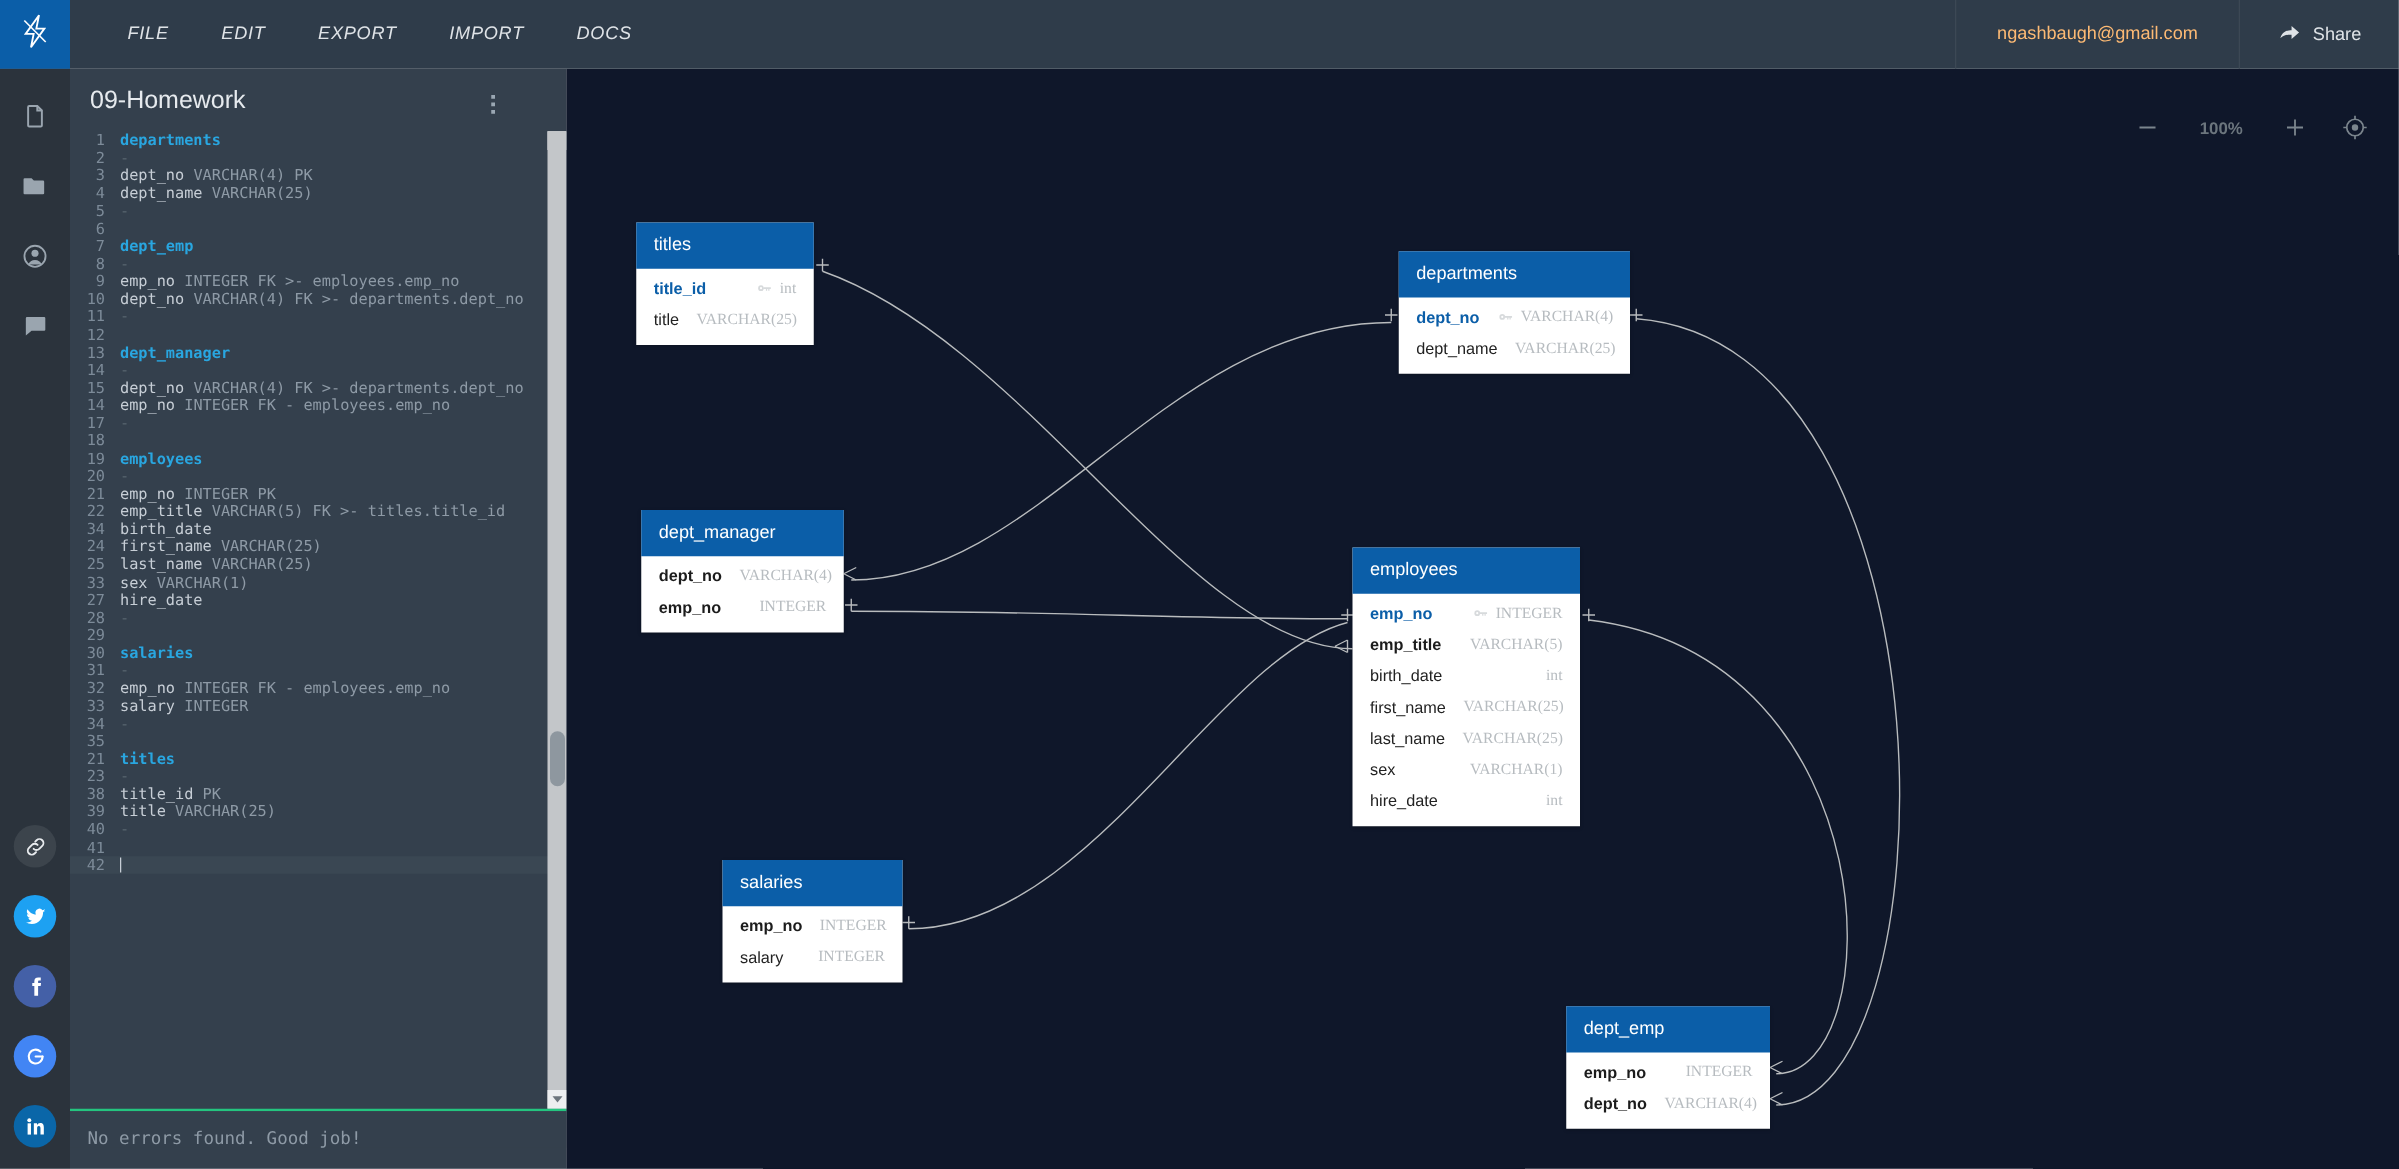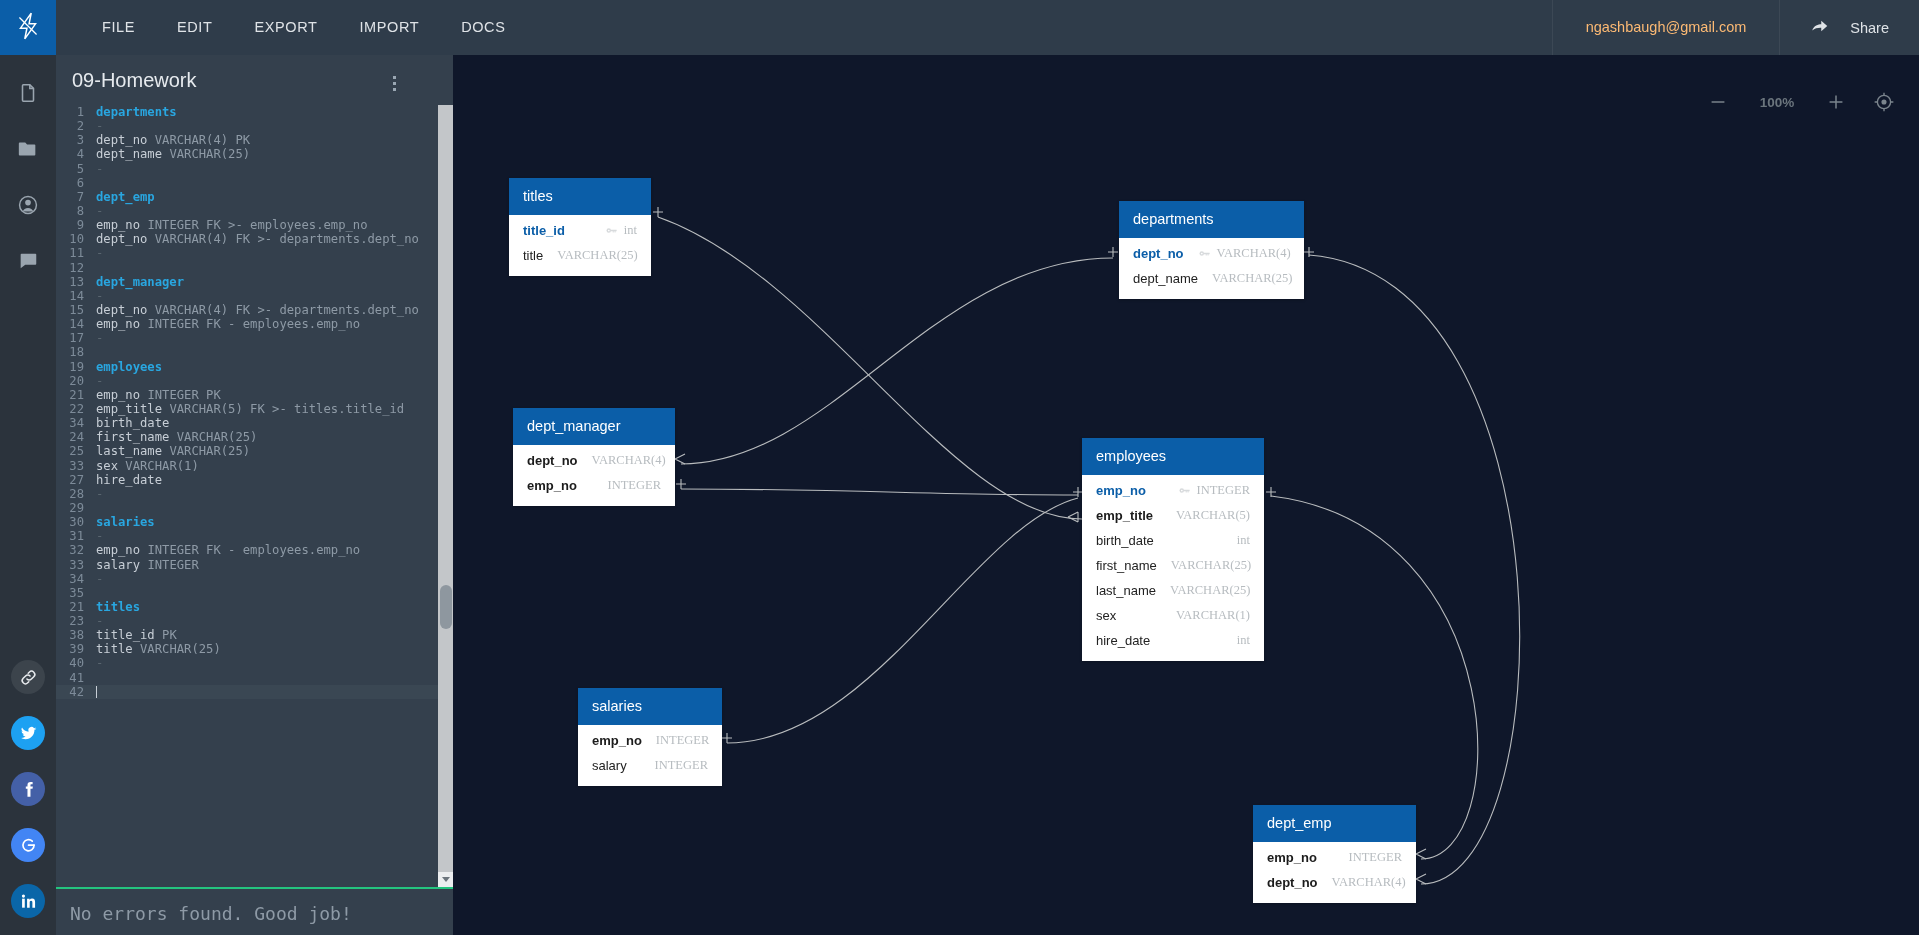--- a/index.html
+++ b/index.html
@@ -17,41 +17,41 @@
     background: #2f3c4a;
     display: flex; align-items: stretch;
     z-index: 40;
   }
   #logo-tile {
     width: 56px; height: 55px;
     background: #0b5ea8;
     display: flex; align-items: center; justify-content: center;
   }
   #logo-tile svg { width: 26px; height: 30px; }
-  .menu-items { display: flex; align-items: center; padding-left: 25px; }
+  .menu-items { display: flex; align-items: center; padding-left: 25px; font-style: italic; }
   .menu-item {
     color: #dfe3e7;
     font-size: 14.5px;
     letter-spacing: 0.6px;
     padding: 0 21px;
     line-height: 55px;
     cursor: pointer;
     white-space: nowrap;
   }
   .topbar-spacer { flex: 1; }
   #account-email {
     color: #fdba74;
     font-size: 14.5px;
     line-height: 55px;
     padding: 0 33px;
     border-left: 1px solid #3c4855;
     white-space: nowrap;
   }
   #share-btn {
-    display: flex; align-items: center; gap: 22px;
+    display: flex; align-items: center; gap: 10px;
     color: #dfe3e7; font-size: 14.5px;
     padding: 16px 30px;
     border-left: 1px solid #3c4855;
     cursor: pointer;
     white-space: nowrap;
   }
   #share-btn svg { width: 18px; height: 18px; }
 
   
   #rail {
@@ -134,21 +134,21 @@
   #green-rule {
     position: absolute; left: 0; top: 832px;
     width: 397px; height: 2px; background: #24c47f;
   }
   #status-msg {
     position: absolute; left: 0; top: 834px;
     width: 397px; height: 29px;
     background: #34404d;
     color: #8e9aa6;
     font-family: "DejaVu Sans Mono", monospace;
-    font-size: 18px;
+    font-size: 14px;
     padding: 14px 0 0 14px;
   }
 
   
   #scroll-track {
     position: absolute; top: 50px; right: 0;
     width: 15px; height: 782px;
     background: #c3c6c9;
   }
   #scroll-up, #scroll-down {

